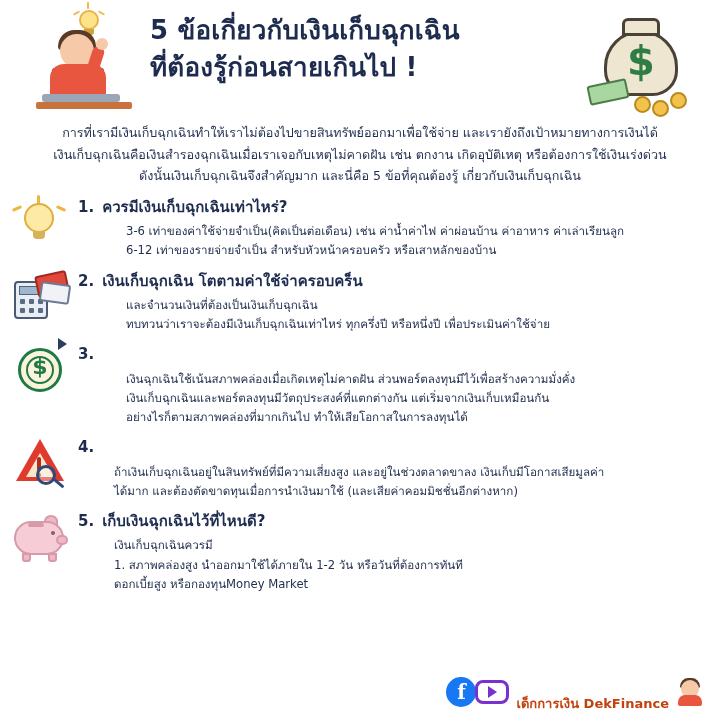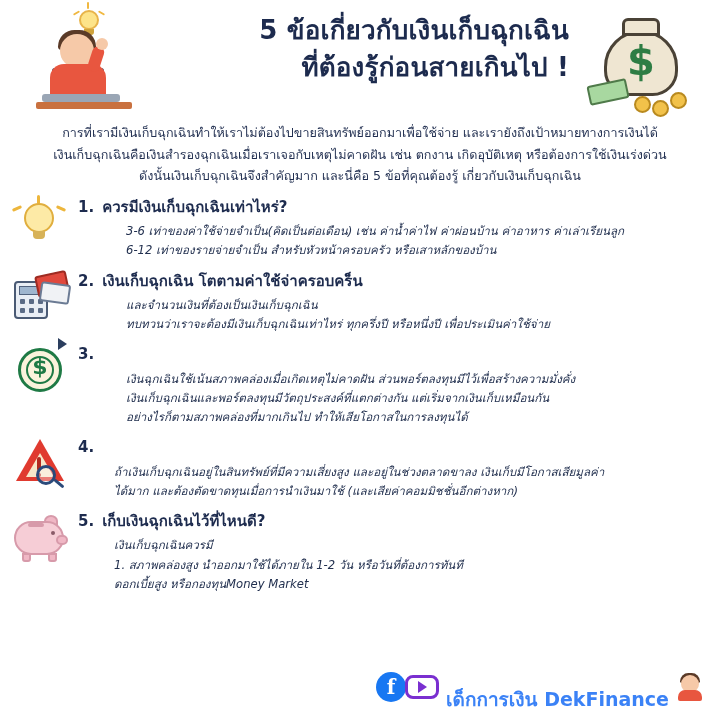--- a/index.html
+++ b/index.html
@@ -15,23 +15,23 @@
   .page { position:relative; width:720px; height:720px; }
 
   
   .header {
     position:relative;
     height: 118px;
     padding: 6px 0 0 0;
   }
   .title-wrap {
     position:absolute;
-    left: 139px; top: 12px;
+    left: 150px; top: 12px;
     width: 430px;
-    text-align:right;
+    text-align:left;
   }
   .title-line {
     font-size: 26px;
     font-weight: bold;
     color: #1d2b4e;
     line-height: 1.42;
     letter-spacing: .2px;
   }
 
   
@@ -137,21 +137,20 @@
   }
   .sec-num { color:#1d2b4e; }
   .sec-title { color:#1d2b4e; }
   .sec-title.red { color:#d8342a; }
   .sec-body {
     margin-top: 5px;
     padding-left: 48px;
     font-size: 11.6px;
     line-height: 1.66;
     color:#22304f;
-    font-style:italic;
   }
   .sec-body.wide { padding-left: 36px; }
   .sec-body p { margin:0; }
 
   
   .sec-icon {
     position:absolute; left: 10px; top: -2px; width: 62px; height: 58px;
   }
 
   
@@ -217,21 +216,21 @@
   .fb-icon {
     width:30px; height:30px; border-radius:50%; background:#1877f2; color:#fff;
     font-weight:bold; font-size:20px; display:flex; align-items:center; justify-content:center;
     font-family:"DejaVu Serif", serif;
   }
   .yt-icon {
     width:34px; height:24px; border-radius:8px; background:#ffffff; border:3px solid #7a2fd0;
     display:flex; align-items:center; justify-content:center; margin-left:-8px;
   }
   .yt-tri { width:0; height:0; border-left:9px solid #7a2fd0; border-top:6px solid transparent; border-bottom:6px solid transparent; }
-  .brand { font-size:19px; font-weight:bold; color:#3b82f6;margin-top:24px; }
+  .brand { font-size:13px; font-weight:bold; color:#c2410c;margin-top:24px; }
   .mini-char { width:28px; height:28px; position:relative; }
   .mini-head { position:absolute; left:5px; top:2px; width:18px; height:18px; background:#f6c9a8; border-radius:50%; }
   .mini-hair { position:absolute; left:4px; top:0px; width:20px; height:10px; background:#5a3a27; border-radius:10px 10px 2px 2px; }
   .mini-body { position:absolute; left:2px; top:17px; width:24px; height:11px; background:#e8563f; border-radius:7px 7px 2px 2px; }
 </style>
 </head>
 <body>
 
 <div class="page">
 

